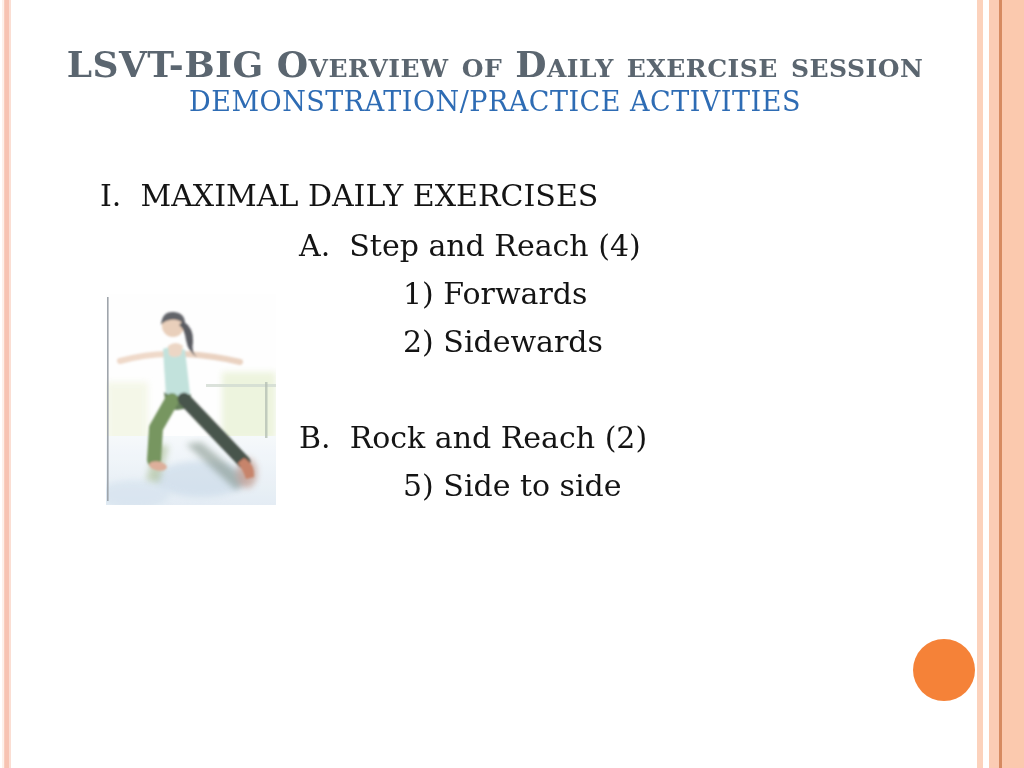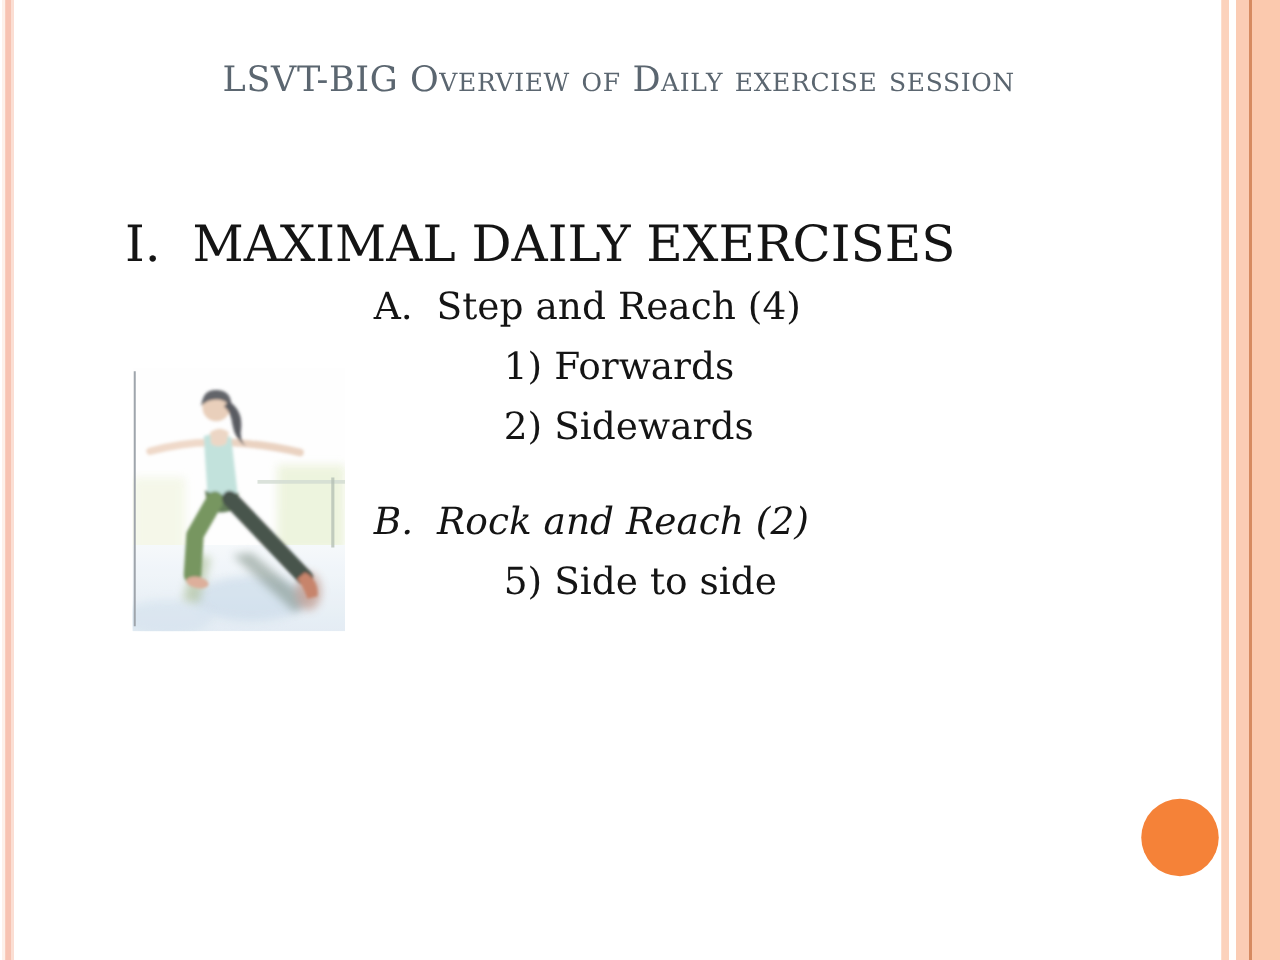--- a/index.html
+++ b/index.html
@@ -30,47 +30,48 @@
       #fbc9ae 24.5px 47px);
   }
   .circle{
     position:absolute;left:913px;top:639px;width:62px;height:62px;
     border-radius:50%;
   }
   .title{
     position:absolute;top:44px;left:20px;width:950px;text-align:center;
   }
   .title-line1{
-    font-size:28px;font-variant:small-caps;letter-spacing:.5px;line-height:40px;
+    font-size:36px;font-variant:small-caps;letter-spacing:.5px;line-height:40px;font-weight:bold;
   }
   .title-line2{
     font-size:27px;text-transform:uppercase;letter-spacing:.5px;line-height:32px;margin-top:2px;
   }
   .outline{
     position:absolute;top:170px;left:0;width:980px;color:#141414;
   }
   .oline{white-space:pre;}
-  .lvl1{padding-left:100px;font-size:40px;line-height:52px;}
+  .lvl1{padding-left:100px;font-size:30px;line-height:52px;}
   .lvl2{padding-left:200px;font-size:33px;font-style:italic;line-height:54px;}
   .lvl3{padding-left:299px;font-size:30px;line-height:48px;}
   .lvl4{padding-left:403px;font-size:30px;line-height:48px;}
-  .gap-before{margin-top:28px;font-style:italic;}
+  .gap-before{margin-top:48px;}
   .photo{
     position:absolute;left:106px;top:294px;width:170px;height:211px;
   }
 </style>
 </head>
 <body>
 
 <div class="left-stripe"></div>
 <div class="right-stripes"></div>
 <div class="circle" style="background:#f58238;"></div>
 
 <div class="title">
   <div class="title-line1" style="color:#5b6670;">LSVT-BIG Overview of Daily exercise session</div>
+  <div class="title-line2" style="color:#2e6cb4;">demonstration/practice activities</div>
 </div>
 
 <div class="outline">
   <div class="oline lvl1">I.  MAXIMAL DAILY EXERCISES</div>
   <div class="oline lvl3">A.  Step and Reach (4)</div>
   <div class="oline lvl4">1) Forwards</div>
   <div class="oline lvl4">2) Sidewards</div>
   <div class="oline lvl3 gap-before">B.  Rock and Reach (2)</div>
   <div class="oline lvl4">5) Side to side</div>
 </div>

